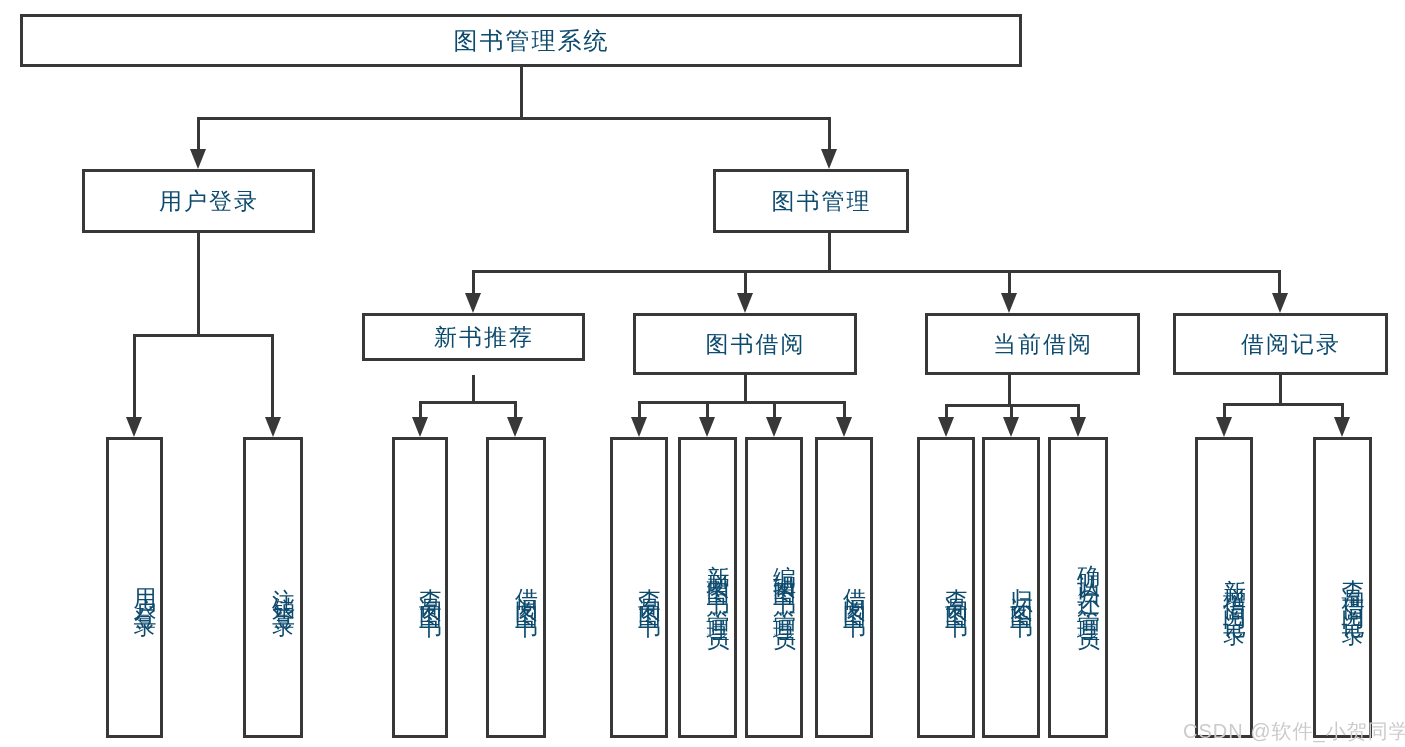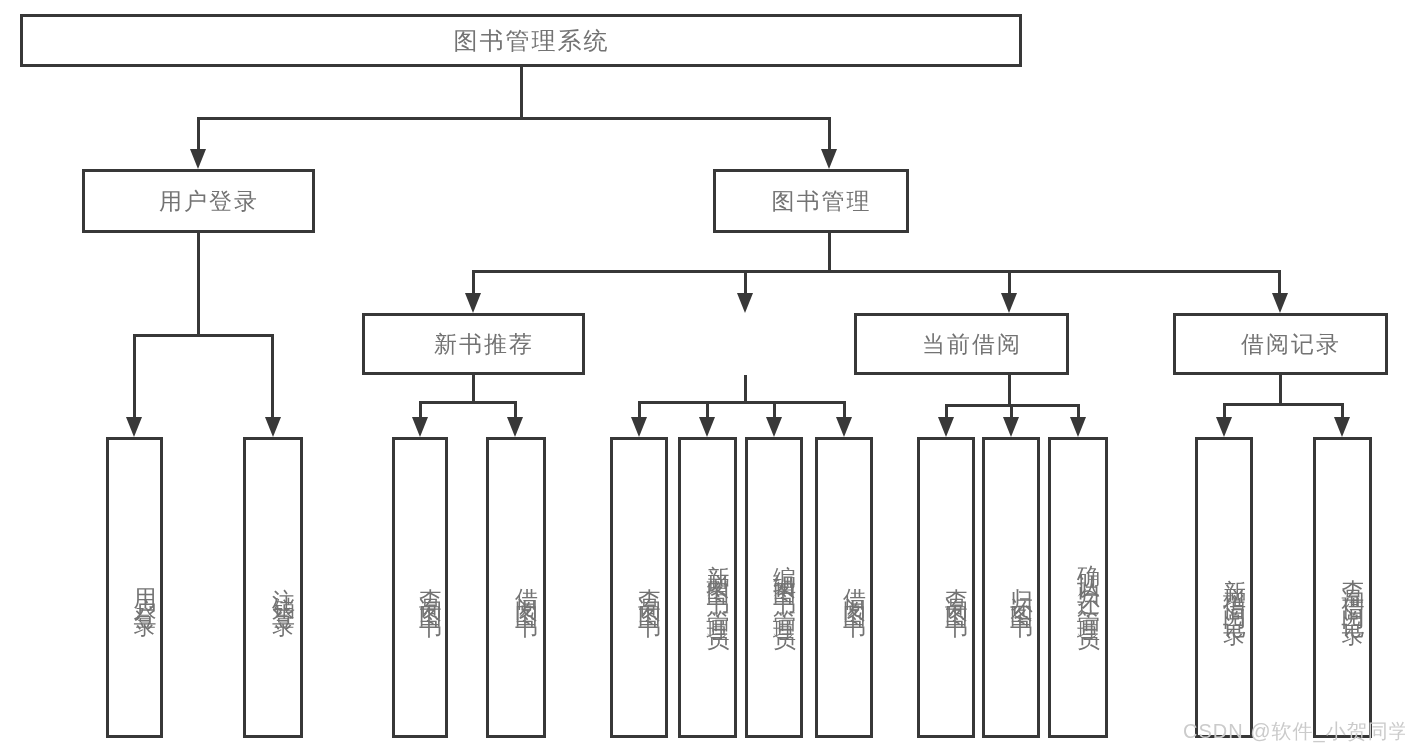--- a/index.html
+++ b/index.html
@@ -11,21 +11,21 @@
     overflow:hidden;
   }
   .box{
     position:absolute;
     box-sizing:border-box;
     border:3px solid #383838;
     background:#ffffff;
     display:flex;
     align-items:center;
     justify-content:center;
-    color:#737373;
+    color:#0c4a6e;
     padding-left:21px;
   }
   .hlabel{
     font-size:23px;
     letter-spacing:2px;
     white-space:nowrap;
   }
   .root-label{font-size:24px;letter-spacing:2px;}
   .vbox{top:437px;height:301px;}
   .vtext{
@@ -89,24 +89,27 @@
   <div class="hline" style="left:472px;top:270px;width:809px;"></div>
   <div class="vline" style="left:472px;top:270px;height:24px;"></div>
   <div class="arrow" style="left:465px;top:293px;"></div>
   <div class="vline" style="left:744px;top:270px;height:24px;"></div>
   <div class="arrow" style="left:737px;top:293px;"></div>
   <div class="vline" style="left:1008px;top:270px;height:24px;"></div>
   <div class="arrow" style="left:1001px;top:293px;"></div>
   <div class="vline" style="left:1278px;top:270px;height:24px;"></div>
   <div class="arrow" style="left:1272px;top:293px;"></div>
 
-  <div class="box" style="left:362px;top:313px;width:223px;height:62px;">
+  <div class="box" style="left:362px;top:313px;width:223px;height:48px;">
     <span class="hlabel">新书推荐</span>
   </div>
-  <div class="box" style="left:854px;top:313px;width:215px;height:62px;">
+  <div class="box" style="left:633px;top:313px;width:224px;height:62px;">
+    <span class="hlabel">图书借阅</span>
+  </div>
+  <div class="box" style="left:925px;top:313px;width:215px;height:62px;">
     <span class="hlabel">当前借阅</span>
   </div>
   <div class="box" style="left:1173px;top:313px;width:215px;height:62px;">
     <span class="hlabel">借阅记录</span>
   </div>
 
   <div class="vline" style="left:472px;top:375px;height:28px;"></div>
   <div class="hline" style="left:419px;top:401px;width:98px;"></div>
   <div class="vline" style="left:419px;top:401px;height:16px;"></div>
   <div class="arrow" style="left:412px;top:417px;"></div>

